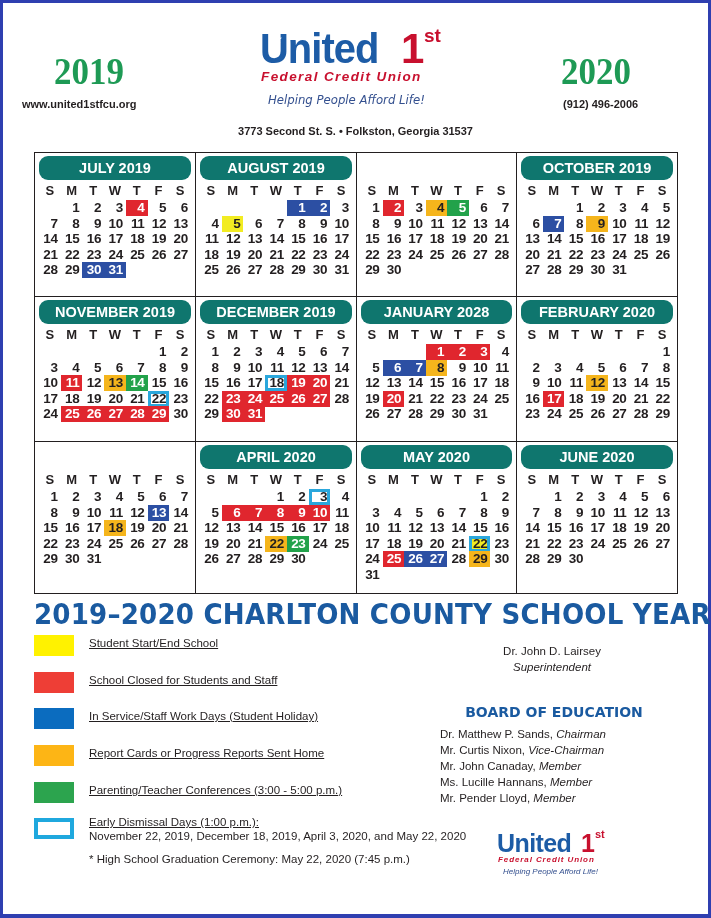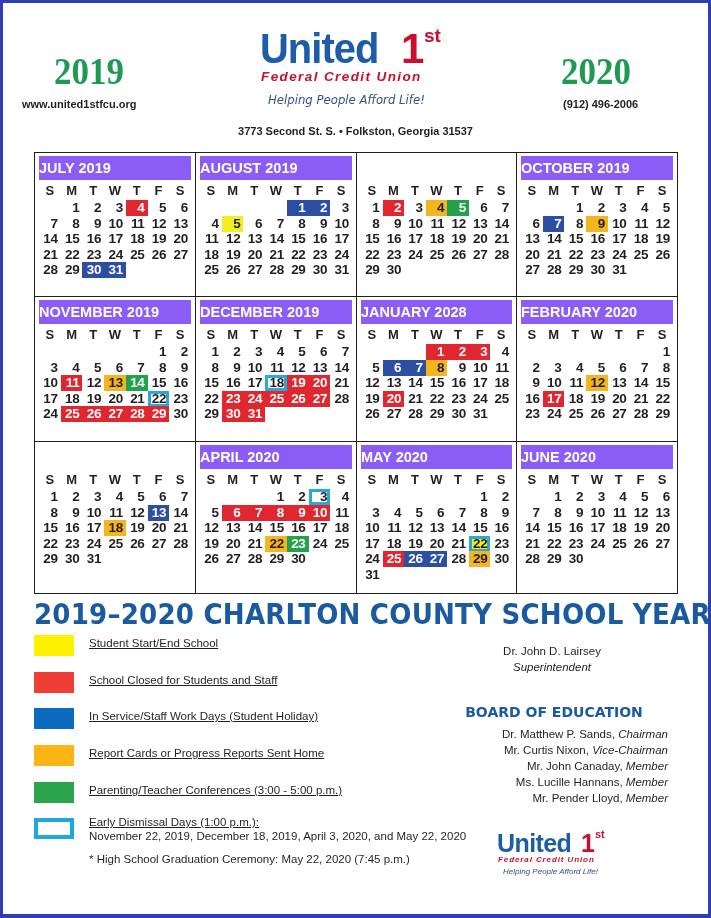--- a/index.html
+++ b/index.html
@@ -31,22 +31,22 @@
   .logo .tag { position: absolute; left: 10px; top: 64px; font-size: 13px; font-style: italic;
                color: #34508f; white-space: nowrap; font-family: "DejaVu Sans", sans-serif; transform: scaleX(0.9); transform-origin: left; }
 
   
   .grid { position: absolute; left: 34px; top: 152px; width: 644px; height: 442px;
           border: 1px solid #231f20; display: grid;
           grid-template-columns: 161px 161px 160px 160px; grid-template-rows: 144px 145px 151px; }
   .month { position: relative; border-right: 1px solid #231f20; border-bottom: 1px solid #231f20; }
   .month.col-last { border-right: none; }
   .month.row-last { border-bottom: none; }
-  .mhead { position: absolute; left: 4px; right: 4px; top: 3px; height: 24px; background: #8b5cf6;
-           color: #fff; font-weight: bold; font-size: 14.5px; text-align: left; line-height: 24px; }
+  .mhead { position: absolute; left: 4px; right: 4px; top: 3px; height: 24px; background: #0f766e;
+           color: #fff; font-weight: bold; font-size: 14.5px; text-align: center; line-height: 24px; border-radius: 9px; }
   .dow, .week { position: absolute; left: 4px; right: 4px; display: grid; grid-template-columns: repeat(7, 1fr); }
   .dow { top: 31px; height: 14px; }
   .dow span { font-weight: bold; font-size: 13px; text-align: center; line-height: 14px; }
   .week { height: 16px; }
   .cell { position: relative; font-weight: bold; font-size: 13.5px; text-align: right; padding-right: 3px;
           line-height: 16px; height: 16px; font-family: "Liberation Sans", sans-serif; letter-spacing: -0.3px; }
   .cell.red    { background: #e0262e; color: #fff; }
   .cell.blue   { background: #2c4fa3; color: #fff; }
   .cell.yellow { background: #f2ec22; color: #231f20; }
   .cell.orange { background: #f5b51c; color: #231f20; }
@@ -61,21 +61,21 @@
   .legend-item { position: absolute; left: 34px; height: 21px; }
   .swatch { position: absolute; left: 0; top: 0; width: 40px; height: 21px; }
   .swatch.outline { background: #fff; border: 4px solid #1fa8de; }
   .legend-label { position: absolute; left: 55px; top: 2px; font-size: 11.5px; white-space: nowrap; color: #231f20; text-decoration: underline; }
   .legend-extra { position: absolute; left: 89px; font-size: 11.5px; white-space: nowrap; color: #231f20; }
 
   .supt { position: absolute; left: 452px; width: 200px; text-align: center; font-size: 11.5px; color: #231f20; }
   .supt.title { font-style: italic; }
   .board-title { position: absolute; left: 440px; width: 228px; top: 704px; text-align: center; font-weight: bold;
                  font-size: 14px; color: #1a5aa0; font-family: "DejaVu Sans", sans-serif; }
-  .board-line { position: absolute; left: 440px; width: 228px; text-align: right; font-size: 11.5px; color: #231f20; white-space: nowrap; }
+  .board-line { position: absolute; left: 440px; width: 228px; text-align: left; font-size: 11.5px; color: #231f20; white-space: nowrap; }
   .board-line i { font-style: italic; }
 
   .logo-small { position: absolute; left: 497px; top: 831px; width: 120px; height: 50px; }
   .logo-small .word { position: absolute; left: 0; top: 0; font-weight: bold; font-size: 25px; color: #1d5ca6; line-height: 1; letter-spacing: -0.6px; }
   .logo-small .one { position: absolute; left: 84px; top: 0; font-weight: bold; font-size: 25px; color: #c8102e; line-height: 1; }
   .logo-small .st { position: absolute; left: 98px; top: -2px; font-weight: bold; font-size: 11px; color: #c8102e; line-height: 1; }
   .logo-small .fcu { position: absolute; left: 1px; top: 24px; font-weight: bold; font-style: italic; font-size: 8px; letter-spacing: 0.9px; color: #c8102e; white-space: nowrap; }
   .logo-small .tag { position: absolute; left: 6px; top: 36px; font-size: 8px; font-style: italic; color: #34508f; white-space: nowrap; }
 </style>
 </head>

